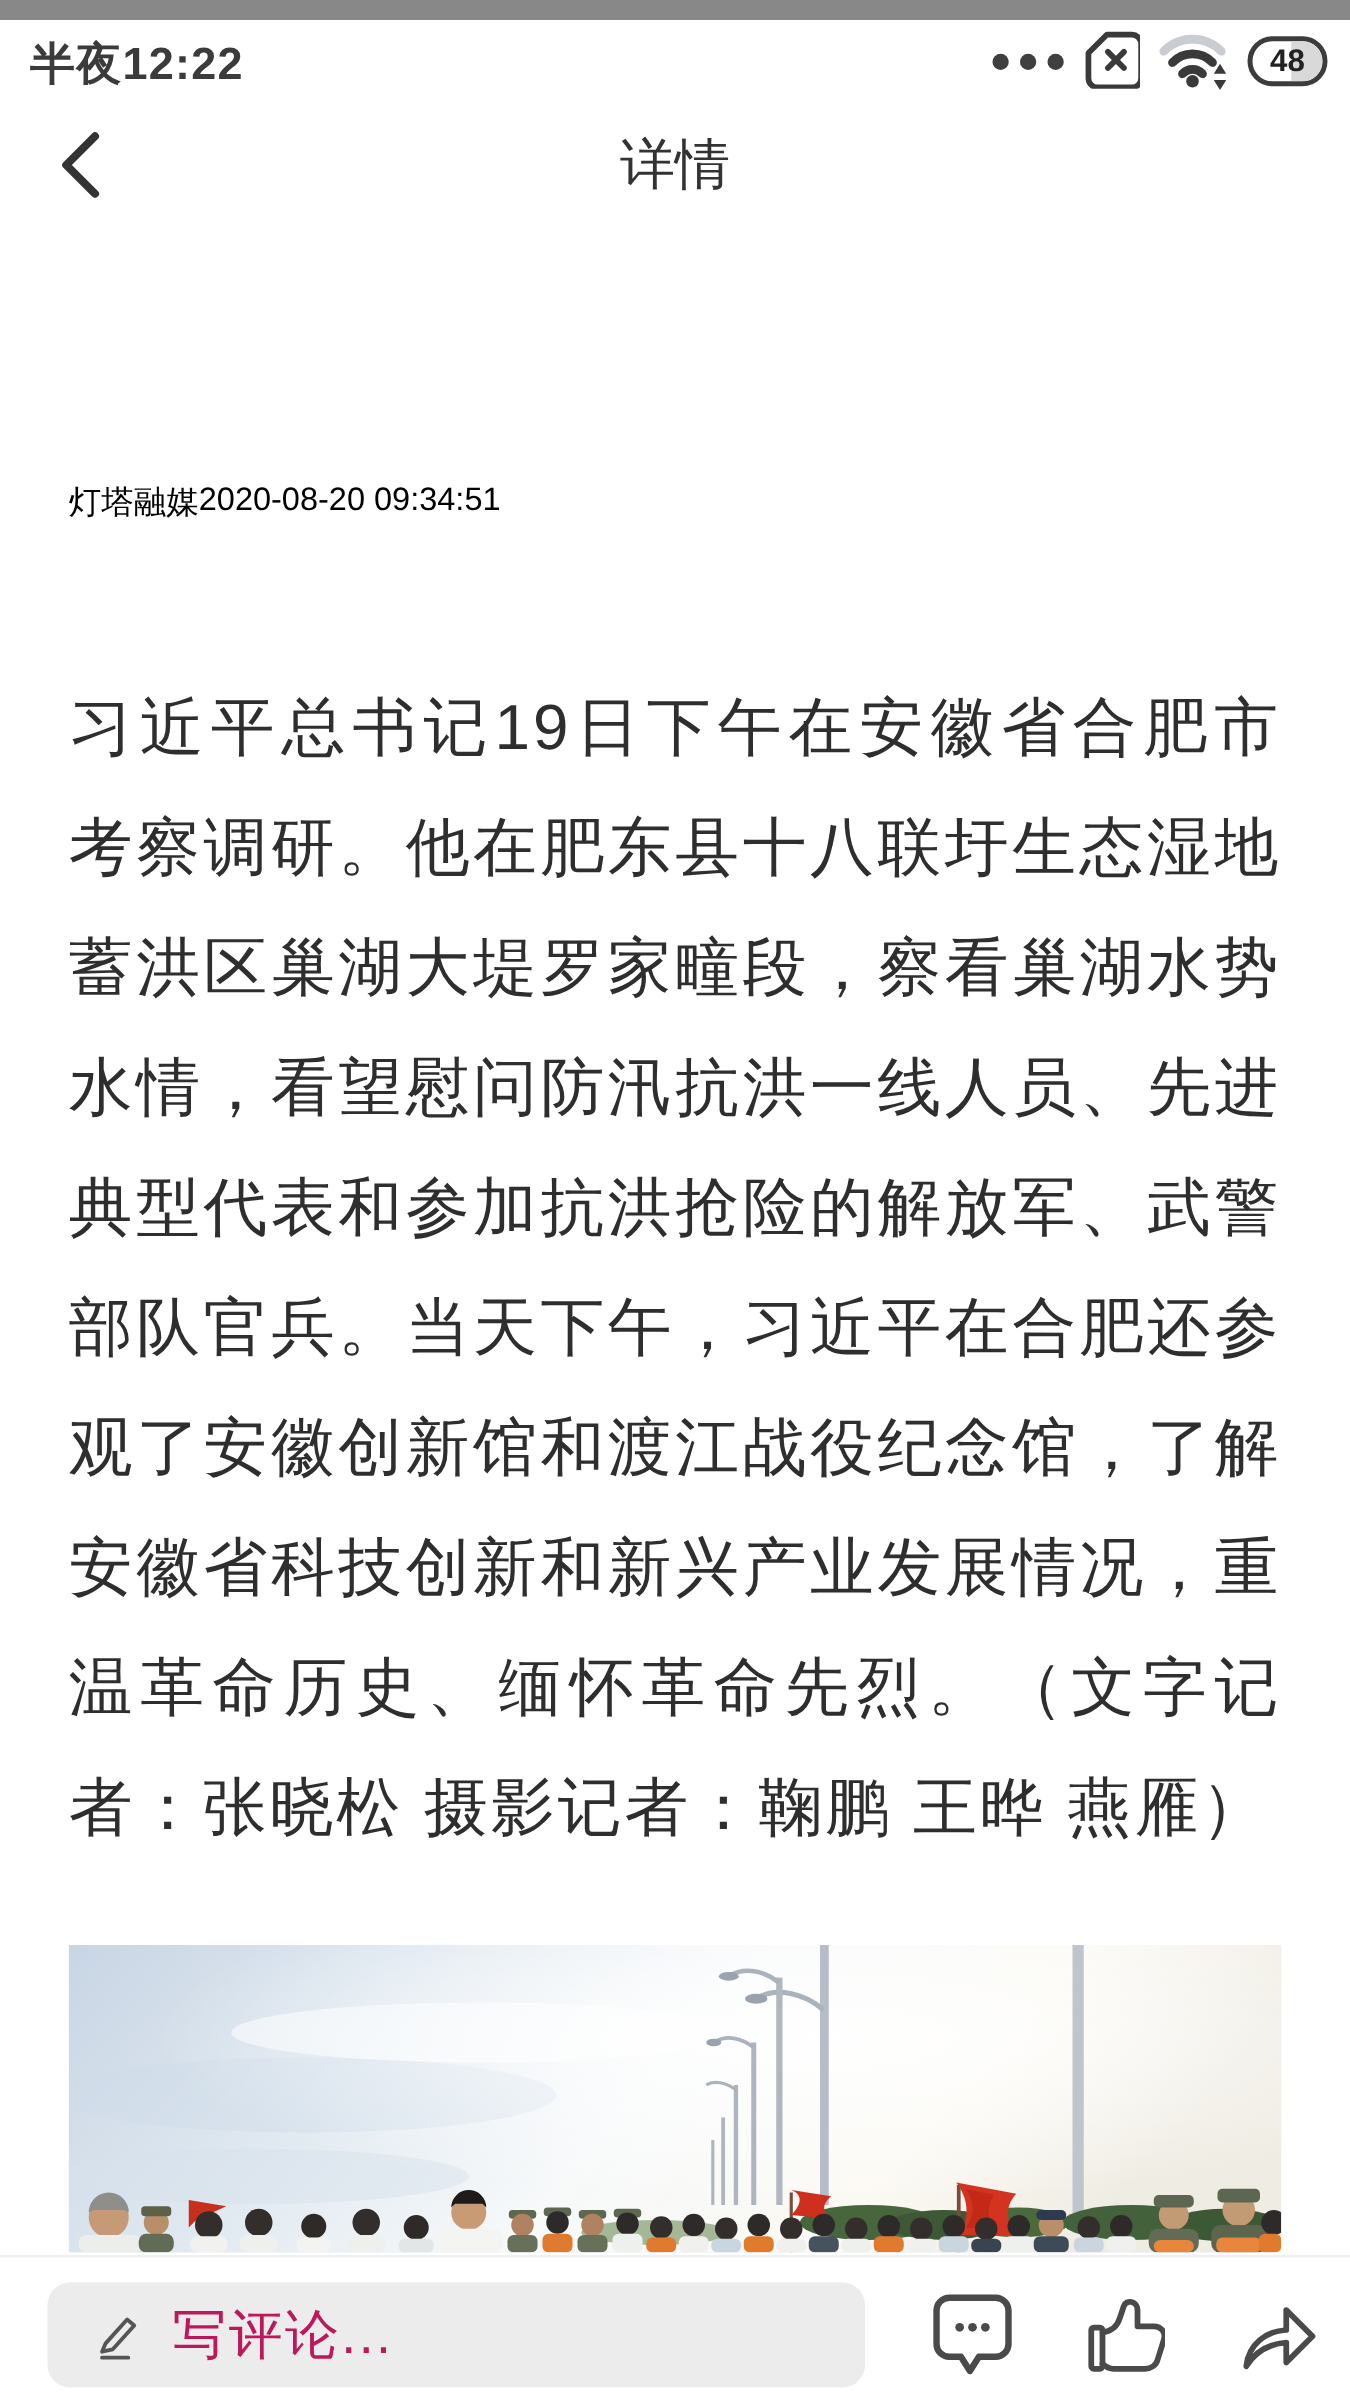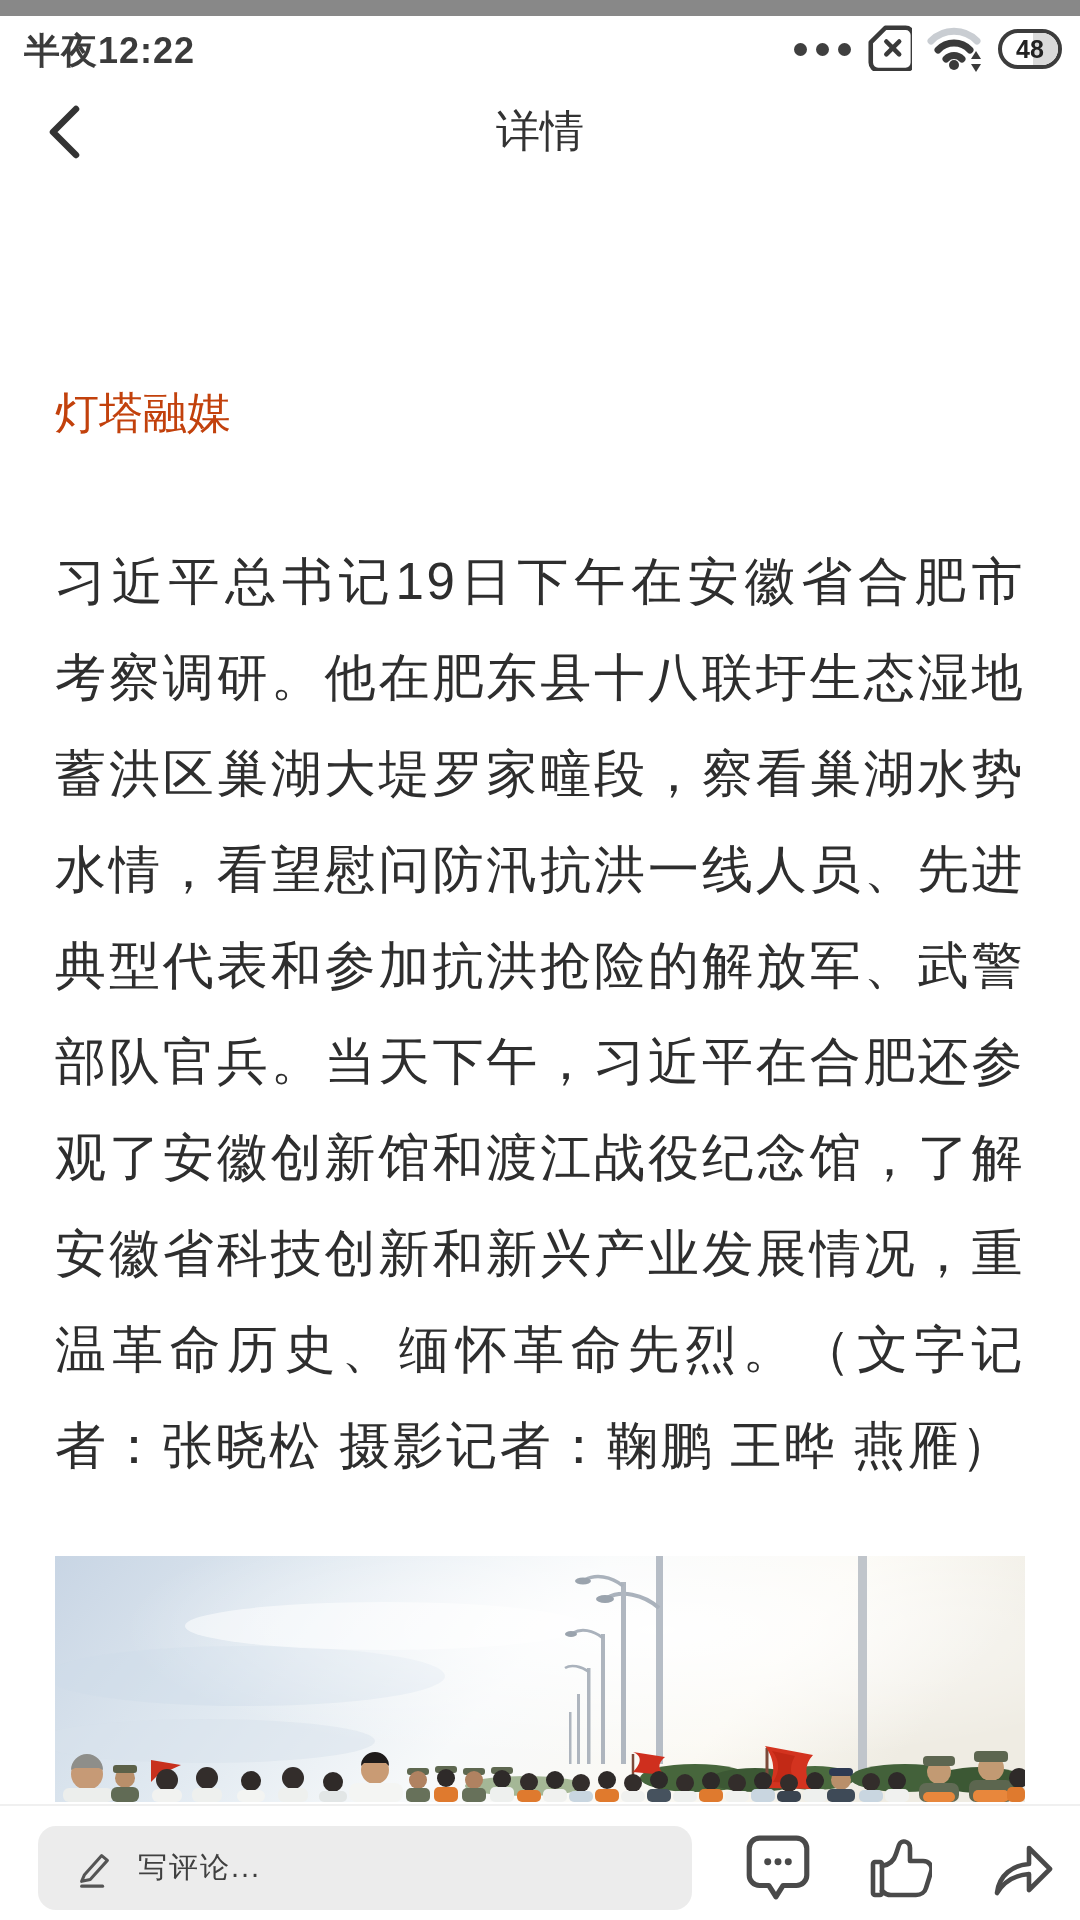--- a/index.html
+++ b/index.html
@@ -20,32 +20,32 @@
   .battery .num{position:absolute;inset:0;display:flex;align-items:center;justify-content:center;
     font-size:25px;font-weight:700;color:#222;}
   
   .nav-bar{position:absolute;top:60px;left:0;right:0;height:110px;}
   .back-btn{position:absolute;left:36px;top:26px;width:56px;height:60px;display:flex;align-items:center;justify-content:center;}
   .nav-title{position:absolute;left:0;right:0;top:0;height:110px;display:flex;align-items:center;justify-content:center;
     font-size:44px;color:#333;}
   
   .article-title{position:absolute;left:55px;right:55px;top:210px;
     font-size:67px;font-weight:700;color:#111;line-height:76px;letter-spacing:2px;}
-  .meta{position:absolute;left:55px;top:368px;font-size:44px;color:#c2410c;display:flex;gap:0;}
+  .meta{position:absolute;left:55px;top:368px;font-size:26px;color:#000000;display:flex;gap:0;}
   .body-text{position:absolute;left:55px;width:970px;top:518px;
     font-size:51px;line-height:96px;color:#2e2e2e;text-align:justify;letter-spacing:2.5px;
     overflow-wrap:break-word;}
   
   .photo{position:absolute;left:55px;top:1540px;width:970px;height:246px;overflow:hidden;background:#e8edf2;}
   .photo svg{display:block;width:100%;height:100%;}
   
   .bottom-bar{position:absolute;left:0;right:0;bottom:0;height:130px;background:#fff;border-top:2px solid #f0f0f0;}
   .comment-input{position:absolute;left:38px;top:20px;width:654px;height:84px;background:#ececec;
     border-radius:18px;display:flex;align-items:center;padding-left:36px;box-sizing:border-box;gap:22px;}
-  .comment-placeholder{font-size:29px;color:#404040;letter-spacing:2px;}
+  .comment-placeholder{font-size:43px;color:#be185d;letter-spacing:2px;}
   .action-btn{position:absolute;top:18px;width:90px;height:90px;display:flex;align-items:center;justify-content:center;}
   .btn-comment{left:733px;} .btn-like{left:853px;} .btn-share{left:976px;}
 </style>
 </head>
 <body>
 
 <div class="screen">
 
   <div class="status-bar">
     <div class="status-time">半夜12:22</div>
@@ -82,20 +82,21 @@
     <div class="back-btn">
       <svg width="40" height="58" viewBox="0 0 40 58">
         <path d="M32 6 L9 29 L32 52" fill="none" stroke="#333" stroke-width="6.5" stroke-linecap="round" stroke-linejoin="round"></path>
       </svg>
     </div>
     <div class="nav-title">详情</div>
   </div>
 
   <div class="meta">
     <span>灯塔融媒</span>
+    <span>2020-08-20 09:34:51</span>
   </div>
   <div class="body-text">习近平总书记19日下午在安徽省合肥市考察调研。他在肥东县十八联圩生态湿地蓄洪区巢湖大堤罗家疃段，察看巢湖水势水情，看望慰问防汛抗洪一线人员、先进典型代表和参加抗洪抢险的解放军、武警部队官兵。当天下午，习近平在合肥还参观了安徽创新馆和渡江战役纪念馆，了解安徽省科技创新和新兴产业发展情况，重温革命历史、缅怀革命先烈。（文字记者：张晓松 摄影记者：鞠鹏 王晔 燕雁）</div>
 
   <div class="photo">
     <svg viewBox="0 0 970 246" preserveAspectRatio="none">
       <defs>
         <linearGradient id="sky" x1="0" y1="0" x2="1" y2="0.22">
           <stop offset="0" stop-color="#c8d5e4"></stop>
           <stop offset="0.28" stop-color="#dfe8f0"></stop>
           <stop offset="0.55" stop-color="#f7f9fa"></stop>

